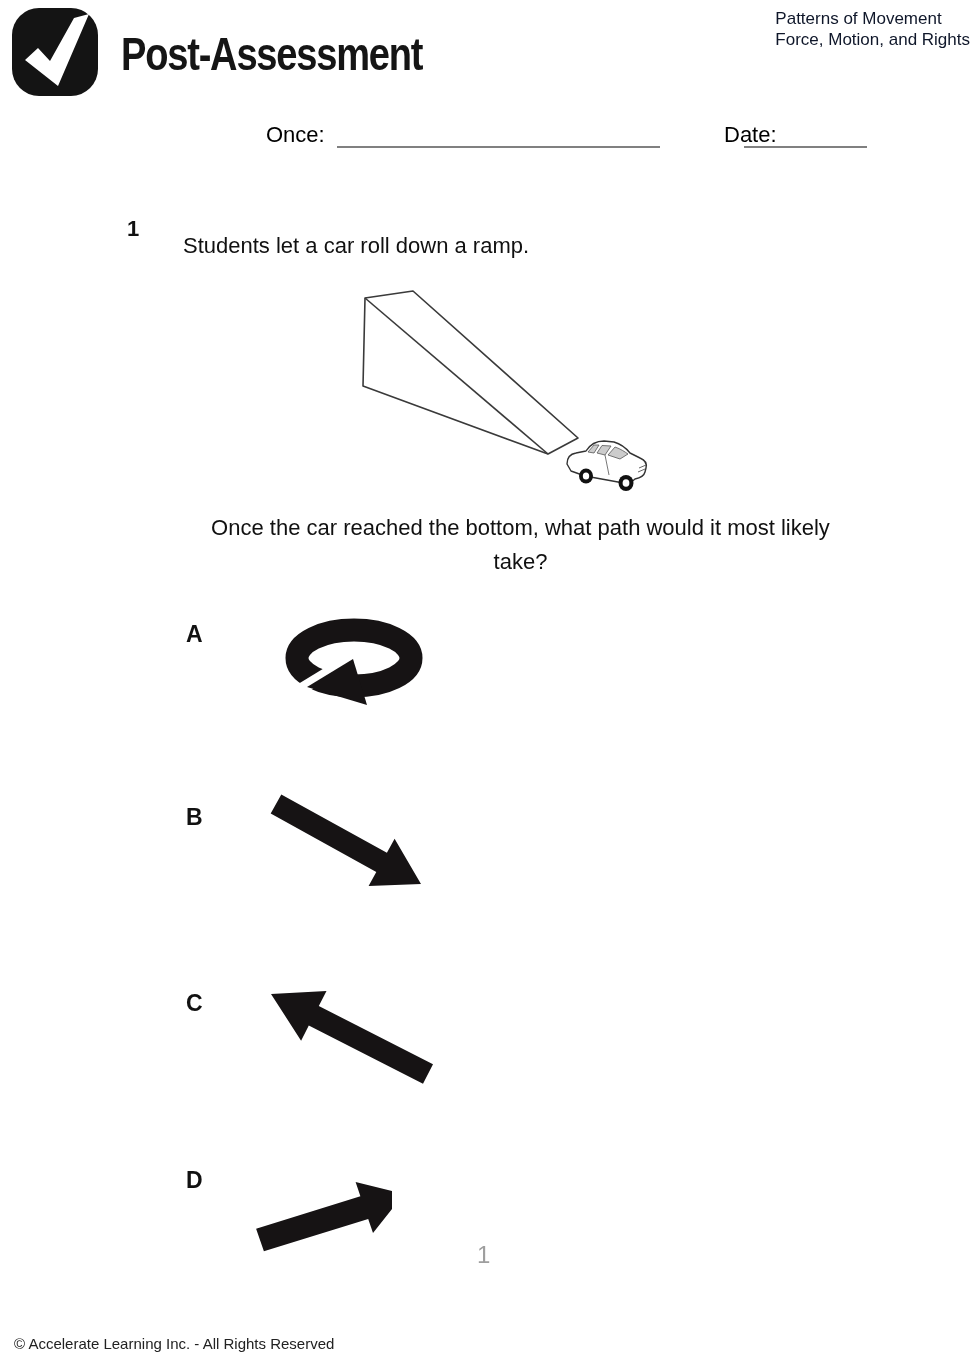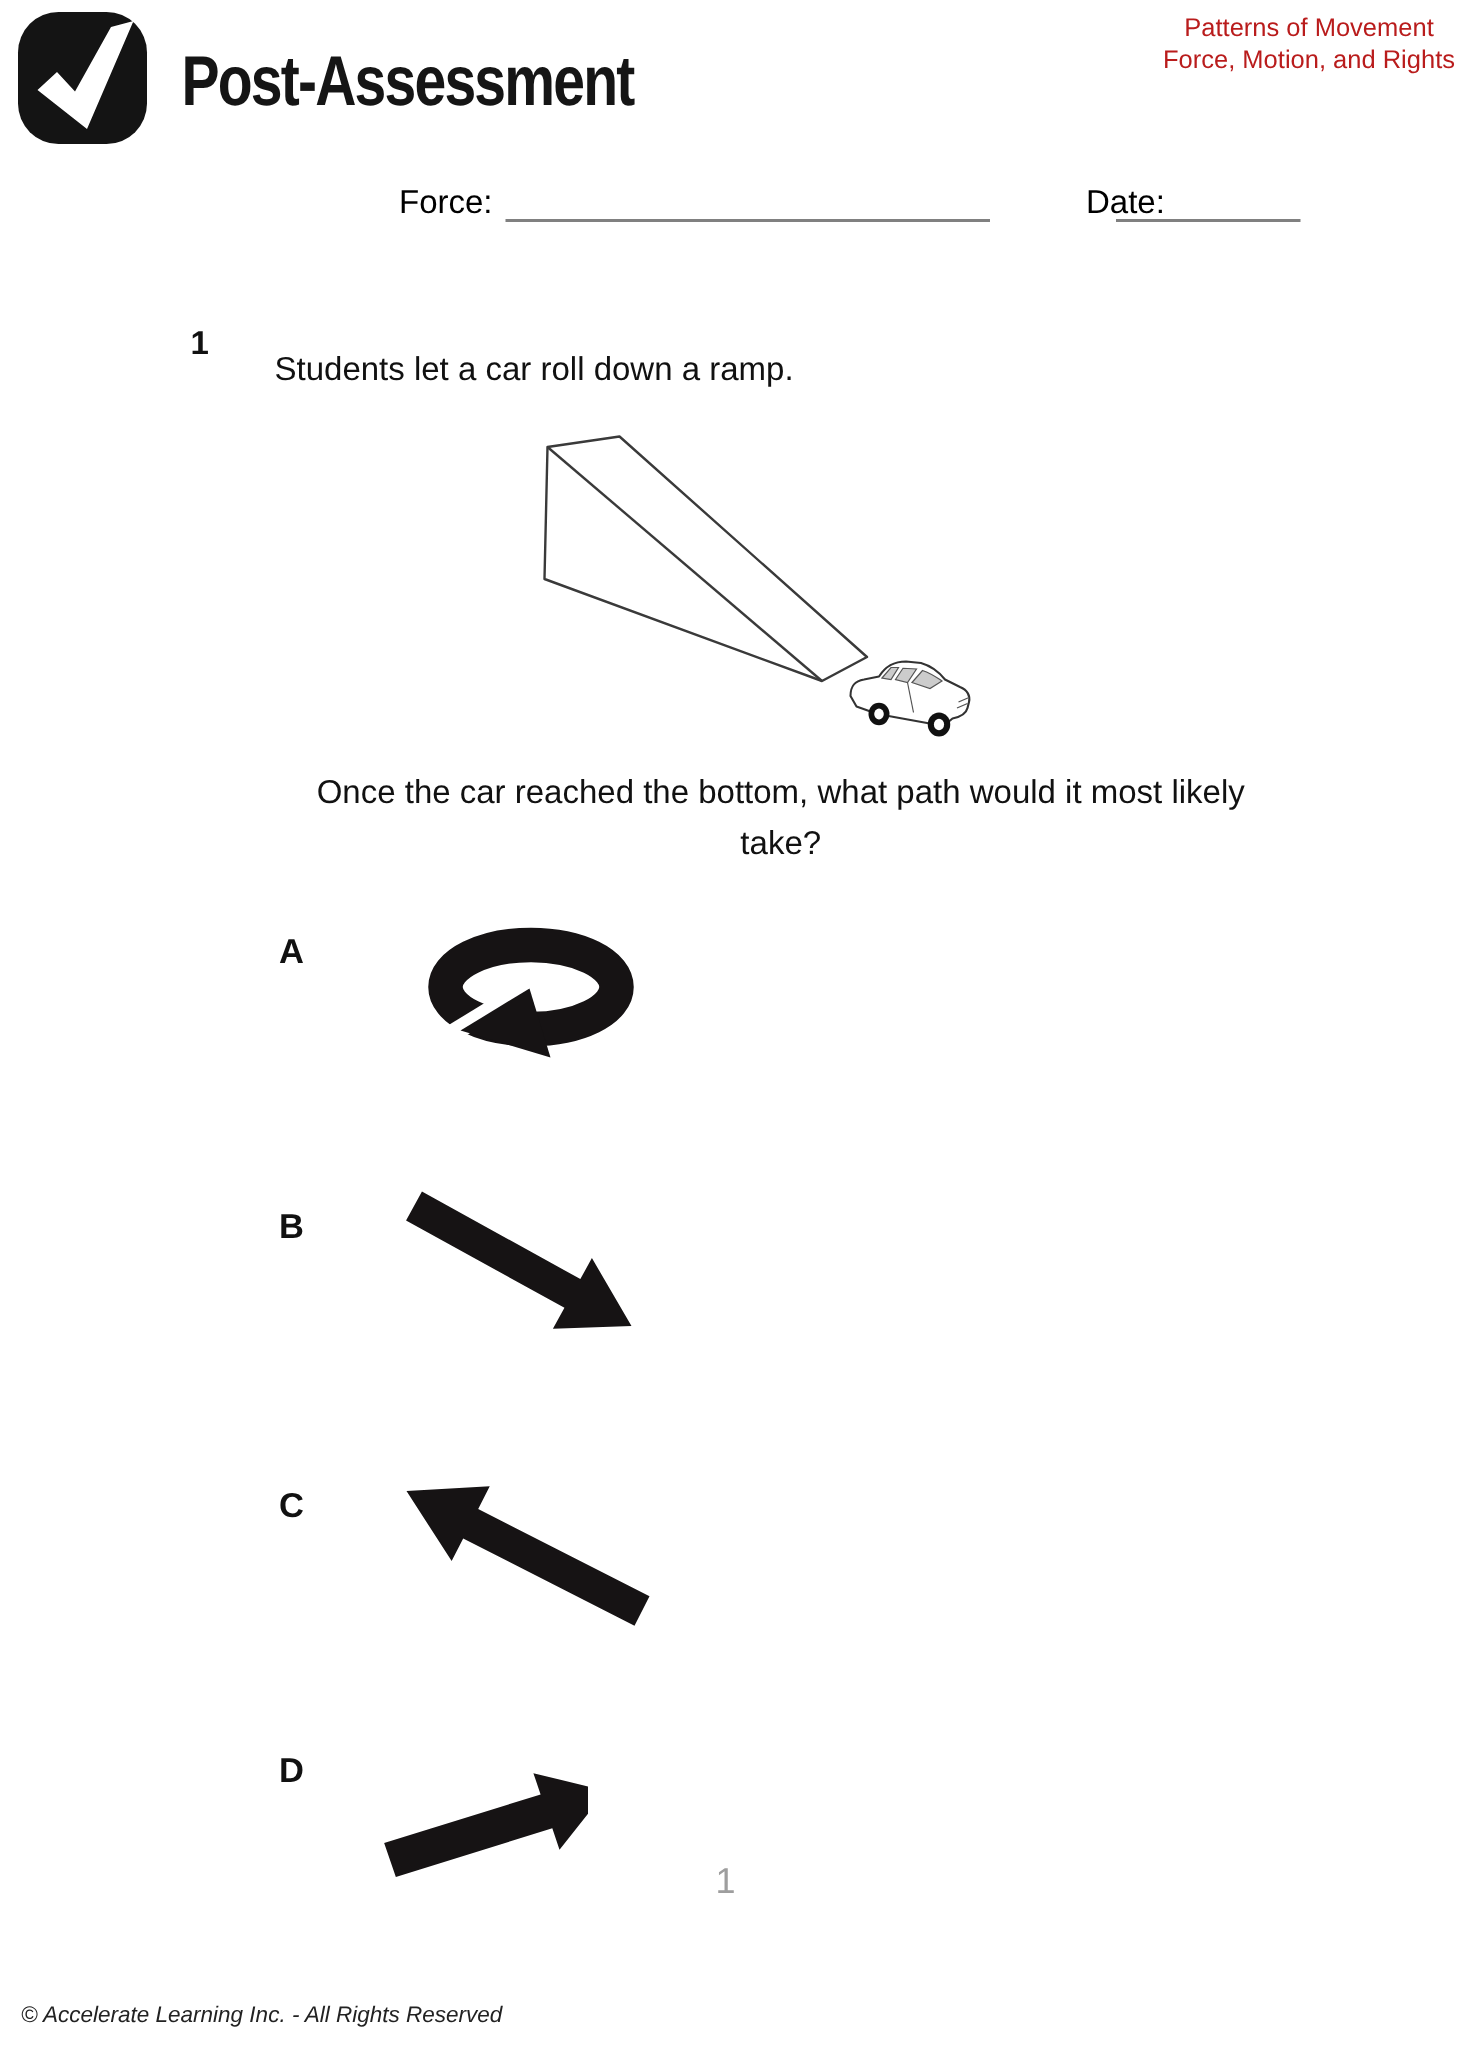--- a/index.html
+++ b/index.html
@@ -16,21 +16,21 @@
   .logo{left:11px;top:5px;width:88px;height:94px;}
   .title{
     left:121px;top:30px;
     font-size:47px;font-weight:bold;letter-spacing:-1.5px;
     line-height:1;color:#151515;
     transform:scaleX(0.81);transform-origin:left top;
     white-space:nowrap;
   }
   .header-right{
     right:8px;top:8px;
-    text-align:center;font-size:17px;line-height:21px;color:#b91c1c;
+    text-align:left;font-size:17px;line-height:21px;color:#0f172a;
   }
   .label{font-size:22px;color:#000;}
   .blank{height:0;border-bottom:2px solid #808080;}
   .name-label{left:266px;top:122px;}
   .name-line{left:337px;top:146px;width:323px;}
   .date-label{left:688px;top:122px;margin-left:36px;}
   .date-line{left:744px;top:146px;width:123px;}
   .q-number{left:127px;top:216px;font-size:22px;font-weight:bold;}
   .q-stem{left:183px;top:216px;font-size:22px;margin-top:17px;}
   .figure{left:350px;top:278px;width:310px;height:225px;}
@@ -38,21 +38,21 @@
   .opt-letter{font-size:23px;font-weight:bold;left:186px;}
   .opt-a-letter{top:621px;}
   .opt-b-letter{top:804px;}
   .opt-c-letter{top:990px;}
   .opt-d-letter{top:1167px;}
   .icon-a{left:283px;top:613px;width:142px;height:100px;}
   .icon-b{left:266px;top:794px;width:160px;height:95px;}
   .icon-c{left:266px;top:982px;width:172px;height:105px;}
   .icon-d{left:252px;top:1176px;width:148px;height:82px;}
   .page-number{left:477px;top:1241px;font-size:24px;color:#9e9e9e;}
-  .footer{left:14px;top:1335px;font-size:15px;color:#222;font-style:italic;}
+  .footer{left:14px;top:1335px;font-size:15px;color:#222;}
   svg{display:block;}
 </style>
 </head>
 <body>
 
 <div class="page">
 
   <div class="abs logo">
     <svg viewBox="0 0 88 94" width="88" height="94">
       <rect x="1" y="3" width="86" height="88" rx="27" fill="#141414"></rect>
@@ -60,21 +60,21 @@
     </svg>
   </div>
 
   <div class="abs title">Post-Assessment</div>
 
   <div class="abs header-right">
     <div>Patterns of Movement</div>
     <div>Force, Motion, and Rights</div>
   </div>
 
-  <div class="abs label name-label">Force:</div>
+  <div class="abs label name-label">Once:</div>
   <div class="abs blank name-line"></div>
   <div class="abs label date-label">Date:</div>
   <div class="abs blank date-line"></div>
 
   <div class="abs q-number">1</div>
   <div class="abs q-stem">Students let a car roll down a ramp.</div>
 
   <div class="abs figure">
     <svg viewBox="0 0 310 225" width="310" height="225">
       <g fill="#ffffff" stroke="#3a3a3a" stroke-width="1.6" stroke-linejoin="round">

